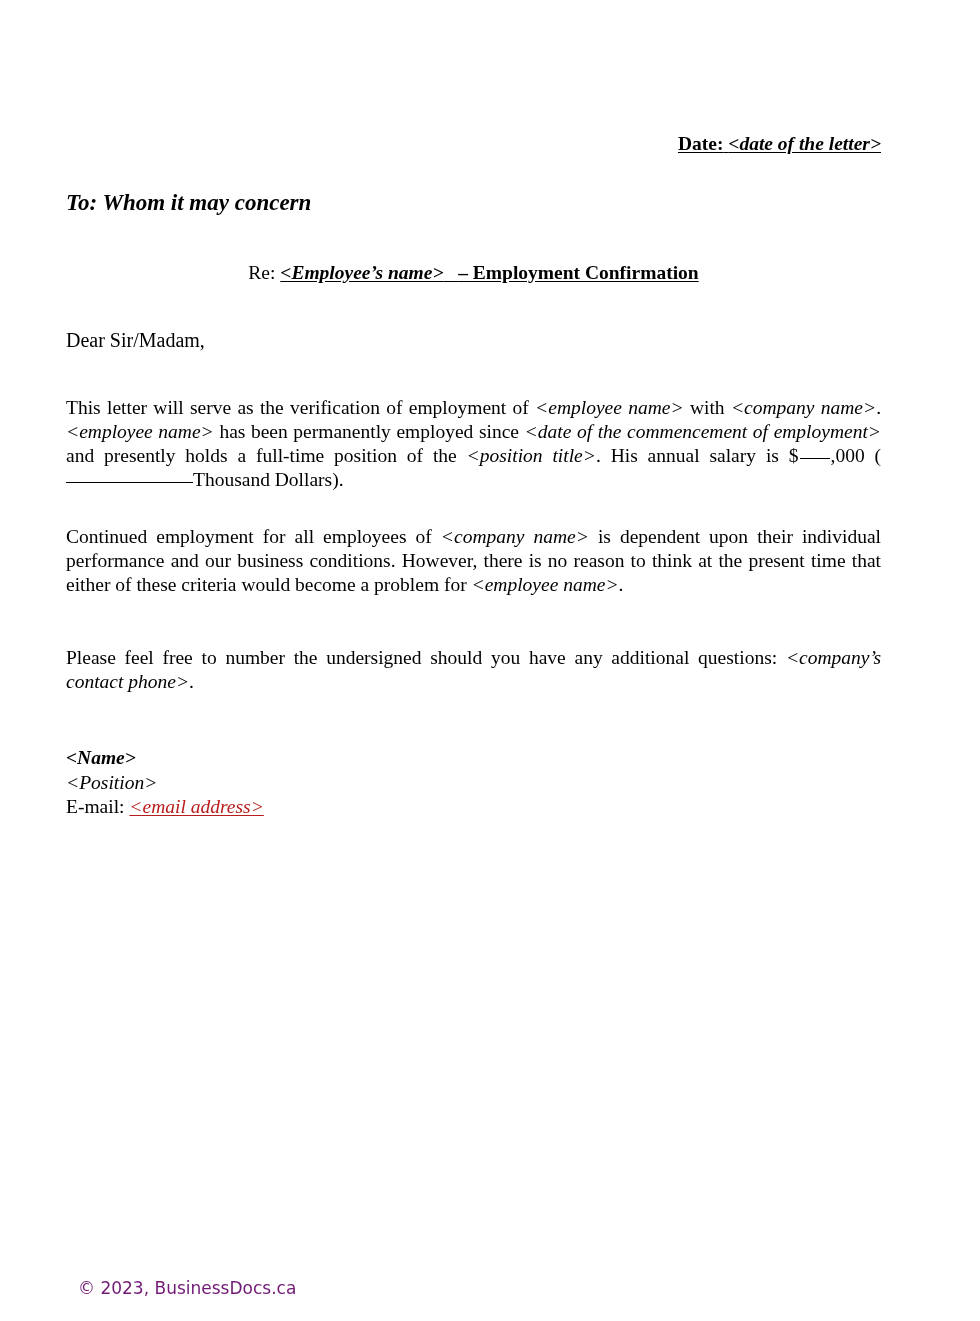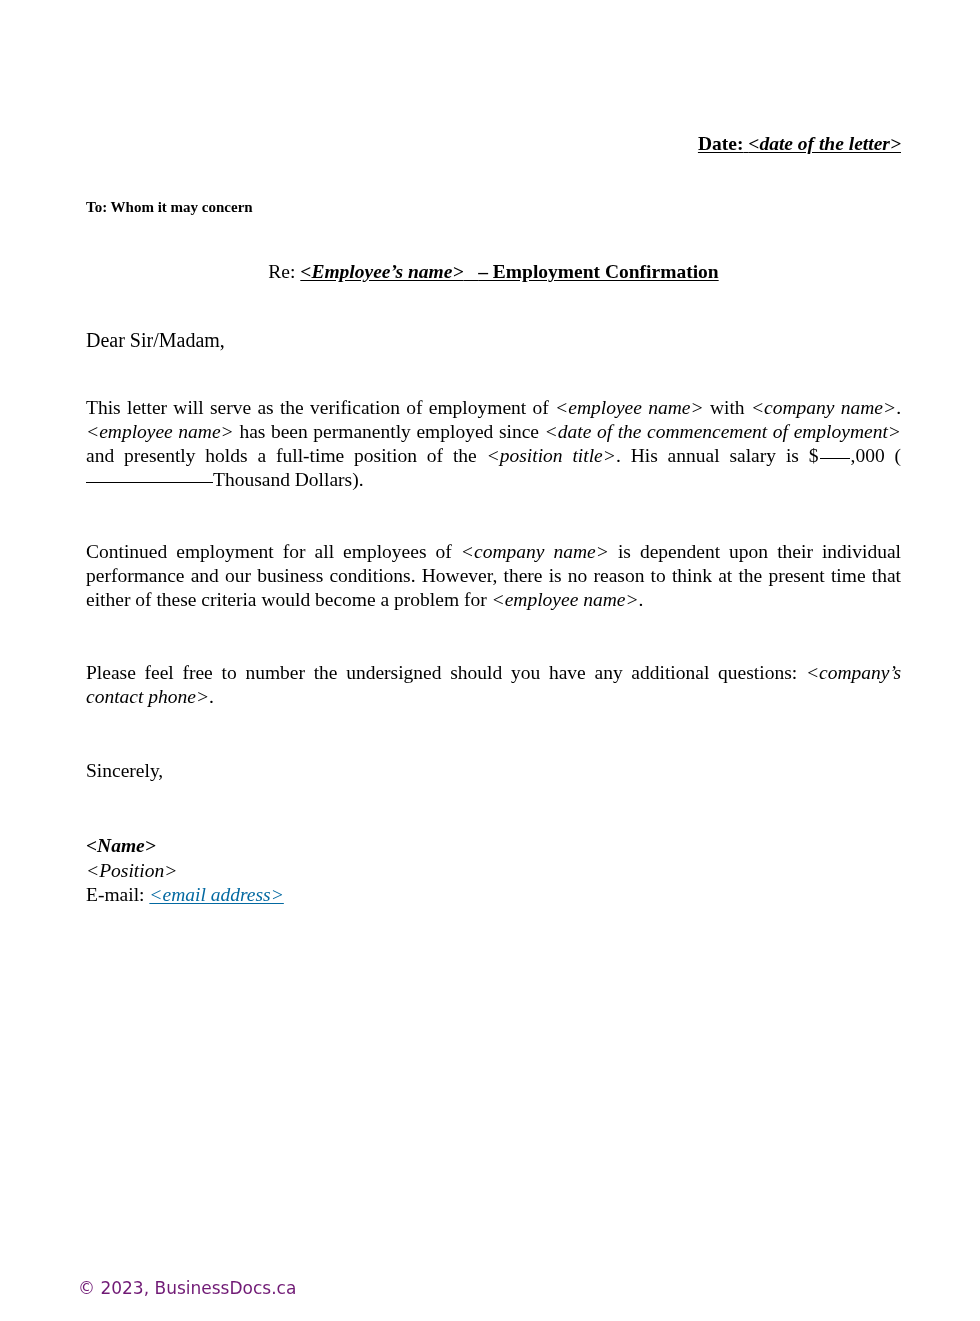--- a/index.html
+++ b/index.html
@@ -12,21 +12,21 @@
     width: 980px;
     height: 1321px;
     background: #ffffff;
     box-sizing: border-box;
     font-family: "Liberation Serif", "DejaVu Serif", serif;
     color: #000000;
     overflow: hidden;
   }
   .content {
     position: absolute;
-    left: 86px;
+    left: 66px;
     top: 0;
     width: 815px;
   }
 
   
   .date-line {
     text-align: right;
     margin-top: 132px;
     font-size: 19.5px;
     line-height: 1.2;
@@ -35,24 +35,25 @@
     font-weight: bold;
     text-decoration: underline;
     text-underline-offset: 2px;
   }
   .date-line .u .val {
     font-style: italic;
   }
 
   
   .to-line {
-    margin-top: 43px;
-    font-size: 15px;
+    margin-top: 34px;
+    font-size: 23px;
     font-weight: bold;
     line-height: 1.2;
+    font-style: italic;
   }
 
   
   .re-line {
     margin-top: 44px;
     text-align: center;
     font-size: 19.5px;
     line-height: 1.2;
     white-space: nowrap;
   }
@@ -78,21 +79,21 @@
     line-height: 1.2;
   }
 
   
   .para {
     text-align: justify;
     font-size: 19.5px;
     line-height: 24px;
   }
   .para.p1 { margin-top: 44px; }
-  .para.p2 { margin-top: 48px; }
+  .para.p2 { margin-top: 33px; }
   .para.p3 { margin-top: 49px; }
   .para i { font-style: italic; }
 
   .blank-short {
     display: inline-block;
     width: 30px;
     border-bottom: 1.4px solid #000;
     vertical-align: 3px;
     margin: 0 1px;
   }
@@ -119,21 +120,21 @@
   .sig-name {
     font-weight: bold;
     font-style: italic;
   }
   .sig-position {
     font-style: italic;
   }
   .sig-phone .val { font-style: italic; }
   .sig-email .val {
     font-style: italic;
-    color: #0369a1;
+    color: #b91c1c;
     text-decoration: underline;
     text-underline-offset: 2px;
   }
 
   
   .footer {
     position: absolute;
     left: 78px;
     top: 1278px;
     font-family: "DejaVu Sans", "Liberation Sans", sans-serif;
@@ -155,21 +156,20 @@
     <div class="re-line"><span class="re-label">Re:</span> <span class="re-emp">&lt;Employee’s name&gt;</span><span class="re-rest">&nbsp;&nbsp; <span>– Employment Confirmation</span></span></div>
 
     <div class="salutation">Dear Sir/Madam,</div>
 
     <div class="para p1"><span>This letter will serve as the verification of employment of </span><i>&lt;employee name&gt;</i><span> with </span><i>&lt;company name&gt;</i><span>. </span><i>&lt;employee name&gt;</i><span> has been permanently employed since </span><i>&lt;date of the commencement of employment&gt;</i><span> and presently holds a full-time position of the </span><i>&lt;position title&gt;</i><span>. His annual salary is $</span><span class="blank-short"></span><span>,000 (</span><span class="blank-long"></span><span>Thousand Dollars).</span></div>
 
     <div class="para p2"><span>Continued employment for all employees of </span><i>&lt;company name&gt;</i><span> is dependent upon their individual performance and our business conditions. However, there is no reason to think at the present time that either of these criteria would become a problem for </span><i>&lt;employee name&gt;</i><span>.</span></div>
 
     <div class="para p3"><span>Please feel free to number the undersigned should you have any additional questions: </span><i>&lt;company’s contact phone&gt;</i><span>.</span></div>
 
-    <div class="sincerely">Sincerely,</div>
 
     <div class="sig-block">
       <div class="sig-name">&lt;Name&gt;</div>
       <div class="sig-position">&lt;Position&gt;</div>
       <div class="sig-email"><span>E-mail: </span><span class="val">&lt;email address&gt;</span></div>
     </div>
 
   </div>
 
   <div class="footer">© 2023, BusinessDocs.ca</div>

